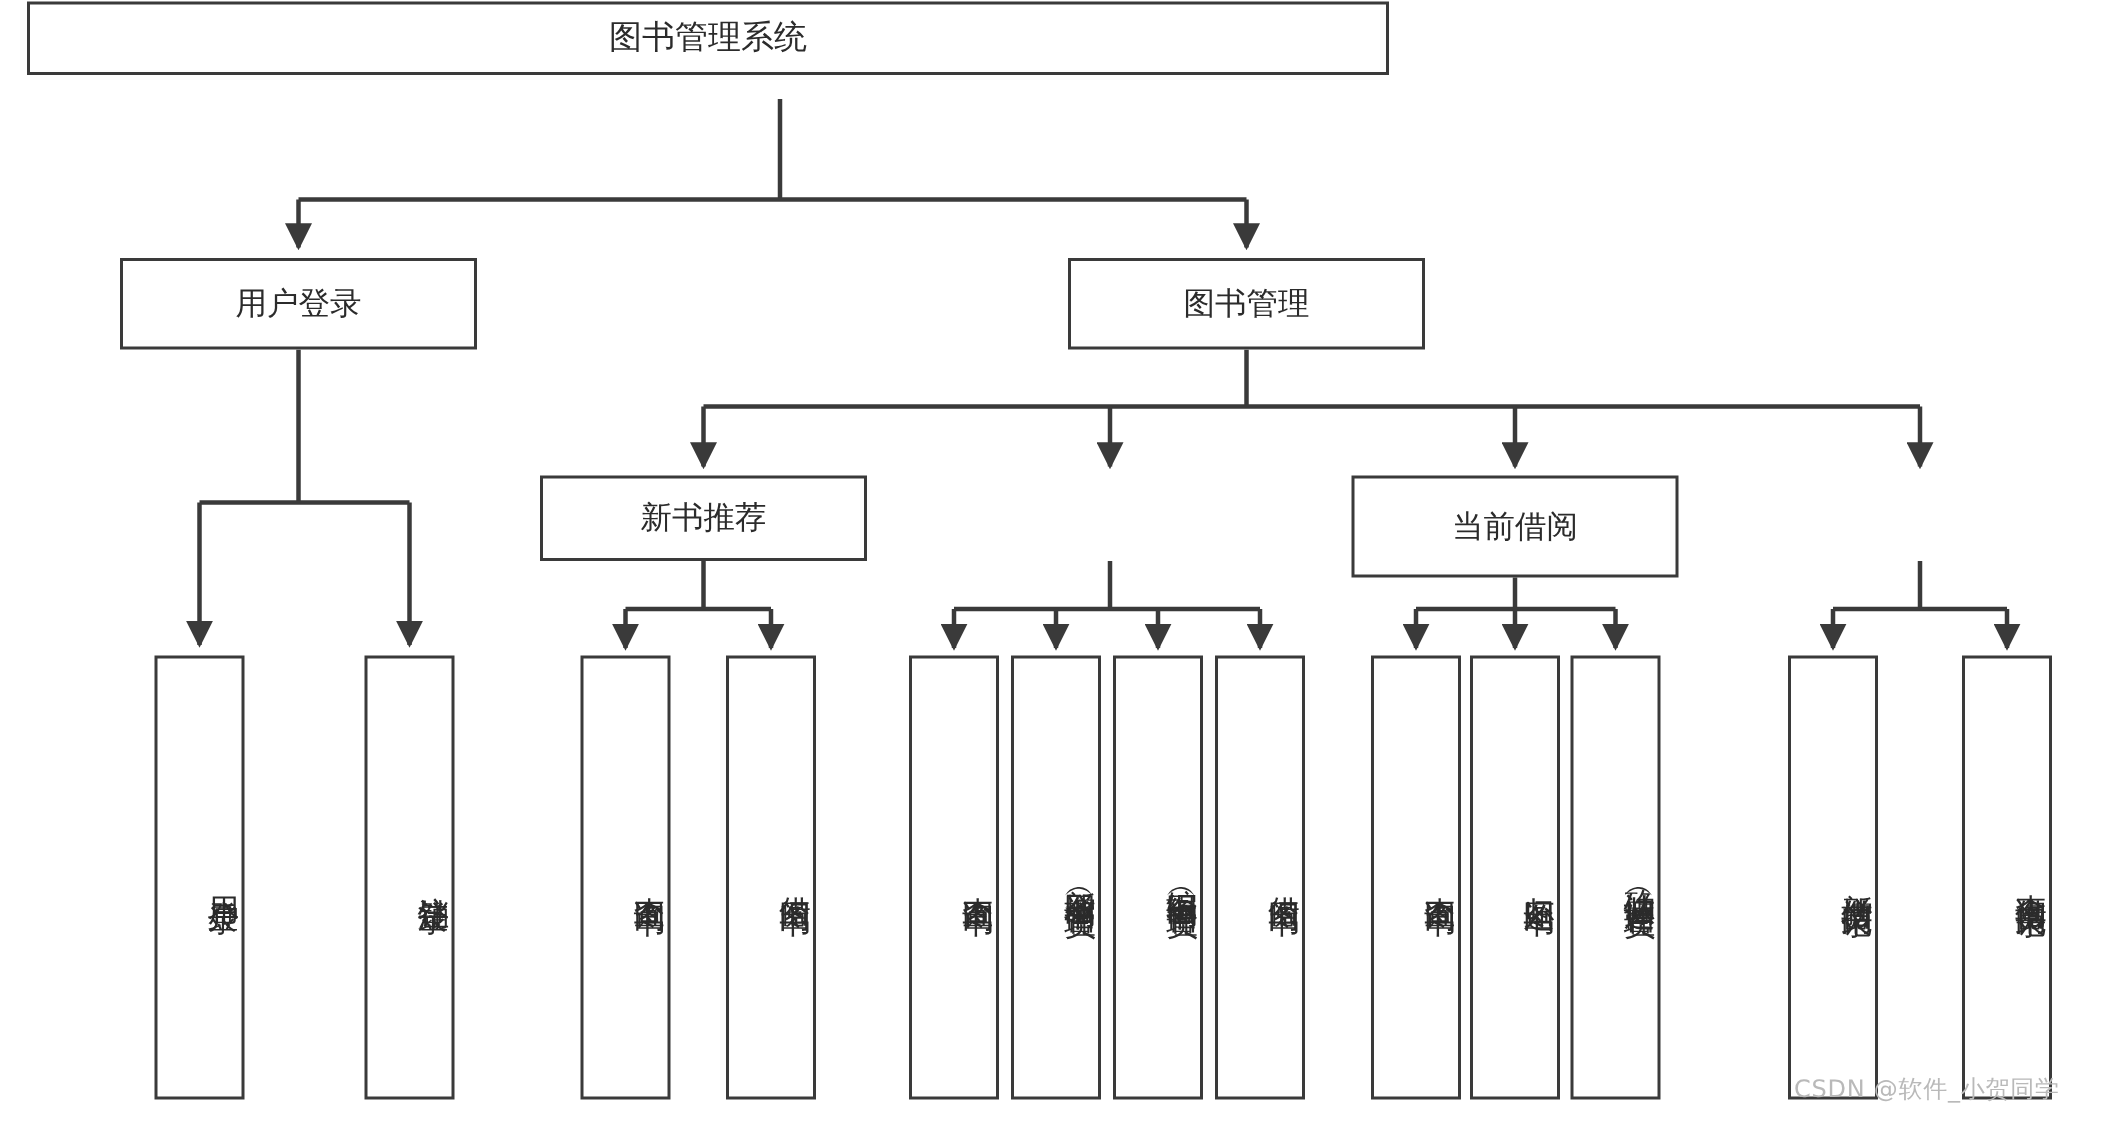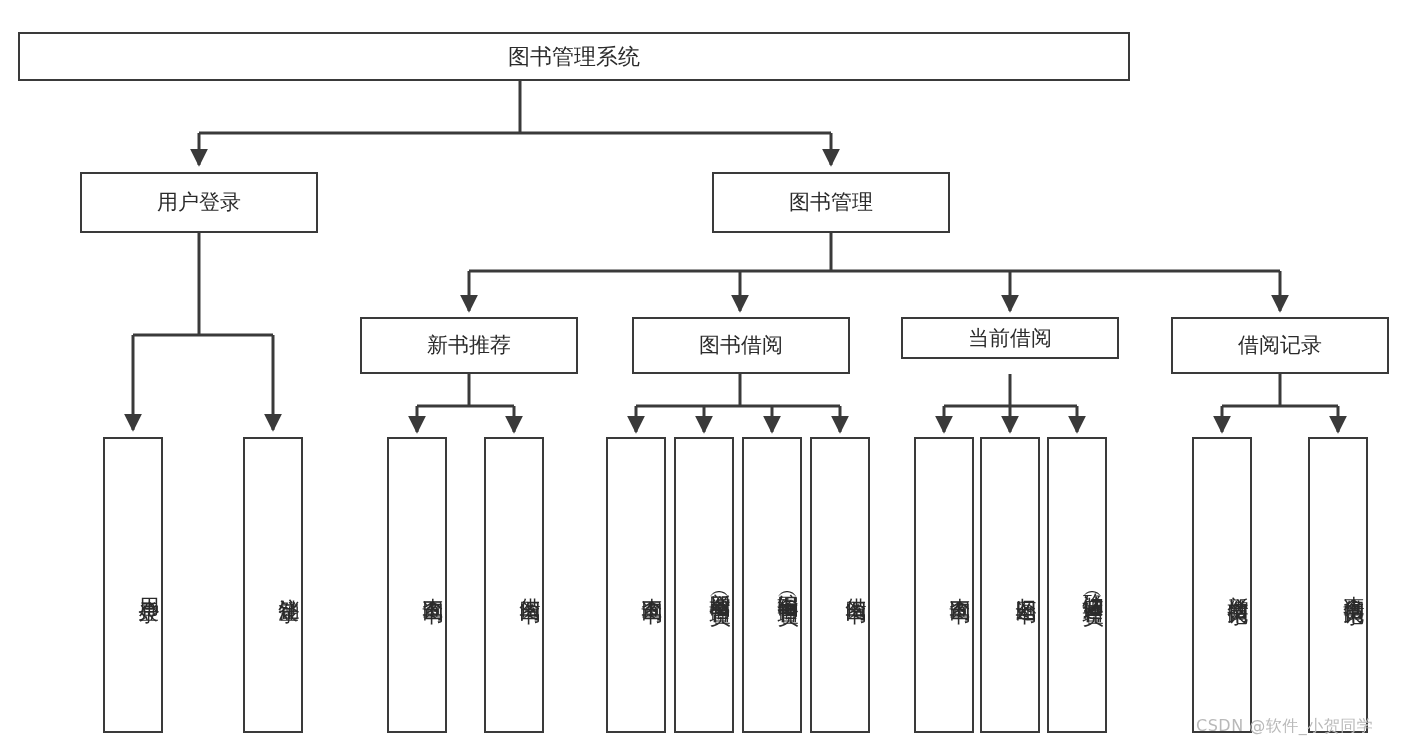--- a/index.html
+++ b/index.html
@@ -118,47 +118,41 @@
       <path d="M 1010 406 L 1010 432" marker-end="url(#arrow)"></path>
       <path d="M 1077 406 L 1077 432" marker-end="url(#arrow)"></path>
 
       <path d="M 1280 374 L 1280 406"></path>
       <path d="M 1222 406 L 1338 406"></path>
       <path d="M 1222 406 L 1222 432" marker-end="url(#arrow)"></path>
       <path d="M 1338 406 L 1338 432" marker-end="url(#arrow)"></path>
     </g>
   </svg>
 
-  <div class="node h root" style="left:18px; top:32px; width:1112px; height:49px;">
+  <div class="node h root" style="left:18px; top:1px; width:908px; height:49px;">
     <span>图书管理系统</span>
   </div>
 
   <div class="node h" style="left:80px; top:172px; width:238px; height:61px;">
     <span>用户登录</span>
   </div>
 
   <div class="node h" style="left:360px; top:317px; width:218px; height:57px;">
     <span>新书推荐</span>
   </div>
 
   <div class="node h" style="left:712px; top:172px; width:238px; height:61px;">
     <span>图书管理</span>
   </div>
 
-  <div class="node h" style="left:632px; top:317px; width:218px; height:57px;">
-    <span>图书借阅</span>
-  </div>
-
-  <div class="node h" style="left:901px; top:317px; width:218px; height:42px;">
+
+  <div class="node h" style="left:901px; top:317px; width:218px; height:68px;">
     <span>当前借阅</span>
   </div>
 
-  <div class="node h" style="left:1171px; top:317px; width:218px; height:57px;">
-    <span>借阅记录</span>
-  </div>
 
   <div class="node v" style="left:103px; top:437px; width:60px; height:296px;">
     <span class="vlabel">用户登录</span>
   </div>
 
   <div class="node v" style="left:243px; top:437px; width:60px; height:296px;">
     <span class="vlabel">注销登录</span>
   </div>
 
   <div class="node v" style="left:387px; top:437px; width:60px; height:296px;">

